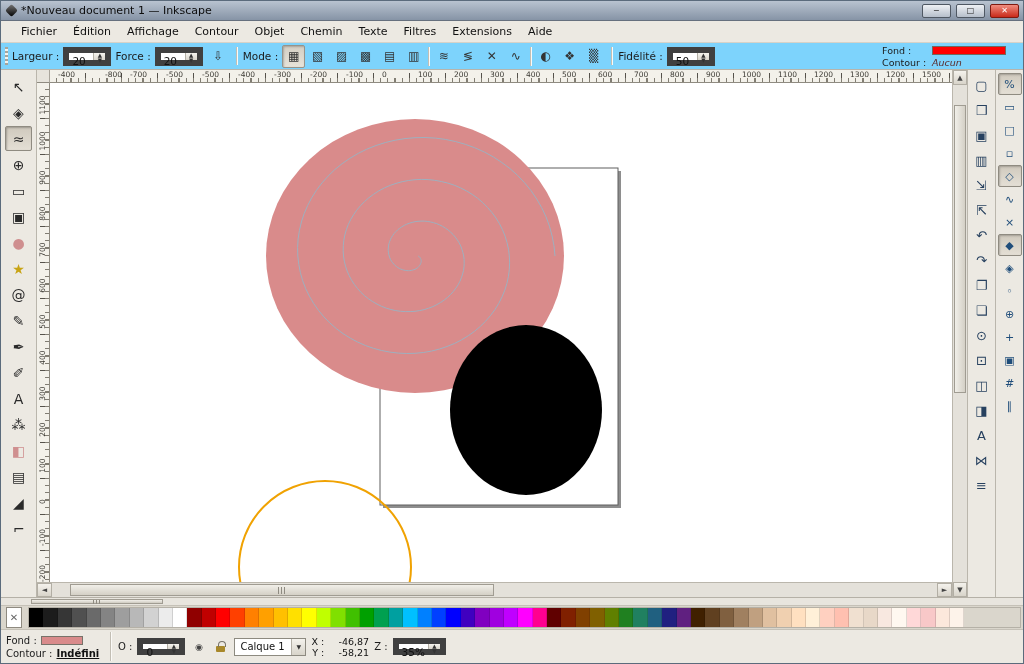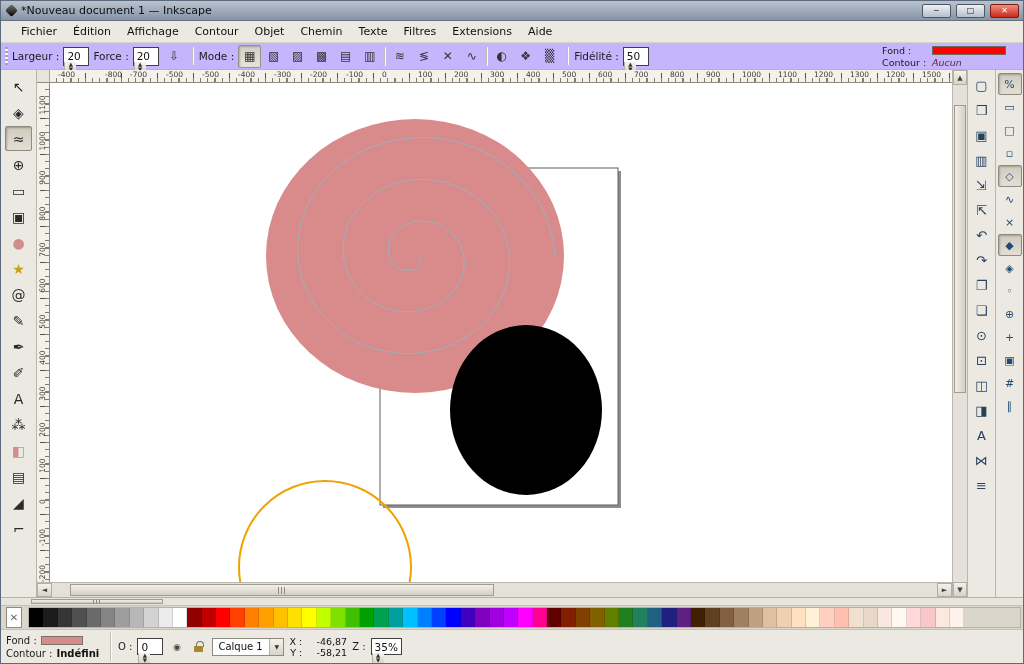--- a/index.html
+++ b/index.html
@@ -13,24 +13,24 @@
   .title-text { flex:1; white-space:nowrap; overflow:hidden; }
   .win-btn { width:29px; height:14px; border:1px solid #4f5863; border-radius:2px; background:linear-gradient(#eef1f5,#b6bfcb);
              display:flex; align-items:center; justify-content:center; font-size:8px; color:#222; }
   .win-btn.close { background:linear-gradient(#f08d7f,#c92a1a); color:#fff; border-color:#7e1a10; }
 
   
   .menubar { height:22px; background:#ece9e2; border-bottom:1px solid #d6d2c8; display:flex; align-items:stretch; padding-left:12px; flex:0 0 auto; }
   .menu-item { padding:4px 8px 3px; font-size:11px; color:#111; }
 
   
-  .toolbar { height:27px; background:#c4b5fd; border-bottom:1px solid #b8b4aa; display:flex; align-items:center; gap:4px; padding:2px 5px 2px 4px; flex:0 0 auto; }
+  .toolbar { height:27px; background:#7dd3fc; border-bottom:1px solid #b8b4aa; display:flex; align-items:center; gap:4px; padding:2px 5px 2px 4px; flex:0 0 auto; }
   .grip-v { width:3px; height:18px; background:repeating-linear-gradient(180deg,#a8a49a 0 2px,#f5f3ee 2px 4px); }
   .tb-lbl { font-size:10.5px; color:#1c1c1c; white-space:nowrap; }
-  .spinbox { display:inline-flex; height:19px; border:1px solid #404040; background:#fff; align-items:stretch;flex-direction:column; }
+  .spinbox { display:inline-flex; height:19px; border:6px solid #404040; background:#fff; align-items:stretch; }
   .spinbox.small { height:17px; }
   .spin-value { min-width:24px; padding:2px 3px 0; font-size:10.5px; color:#111; white-space:nowrap; }
   .spin-arrows { width:12px; display:flex; flex-direction:column; border-left:1px solid #b3afa5; background:linear-gradient(#f6f4ef,#d9d5cb); }
   .spin-arrows i { flex:1; font-style:normal; font-size:5.5px; line-height:5px; display:flex; align-items:center; justify-content:center; color:#333; }
   .tb-btn { min-width:23px; height:23px; border:1px solid transparent; border-radius:2px; background:transparent; font-size:12px; color:#333;
             display:inline-flex; align-items:center; justify-content:center; padding:0; }
   .tb-btn.active { border-color:#97938a; background:linear-gradient(#d4cfc4,#e7e3d9); box-shadow:inset 1px 1px 2px rgba(0,0,0,.22); }
   .vsep { width:1px; align-self:stretch; margin:2px 2px; background:#c2beb4; box-shadow:1px 0 0 #fbfaf7; flex:0 0 auto; }
   .flex-spacer { flex:1; }
   .tool-style { display:flex; flex-direction:column; justify-content:center; gap:2px; font-size:9.5px; min-width:136px; padding-right:2px; }
@@ -96,21 +96,21 @@
                  font-size:10px; color:#666; flex:0 0 auto; }
   .palette { display:flex; flex:1; overflow:hidden; border:1px solid #b5b1a7; }
   .swatch { flex:0 0 14.4px; border-right:1px solid rgba(0,0,0,.12); }
 
   
   .statusbar { height:34px; background:#ece9e2; border-top:1px solid #c5c1b7; display:flex; align-items:center; gap:5px; padding:0 5px; font-size:10px; flex:0 0 auto; }
   .sb-style { width:97px; display:flex; flex-direction:column; gap:2px; }
   .sb-row { display:flex; align-items:center; gap:4px; height:11px; }
   .sb-lbl { color:#1c1c1c; white-space:nowrap; }
   .sb-swatch { width:42px; height:9px; border:1px solid #77736a; }
-  .sb-stroke { font-weight:bold; color:#111; }
+  .sb-stroke { font-weight:bold; color:#111;text-decoration:underline; }
   .mini-btn { width:17px; height:17px; border:1px solid transparent; background:transparent; display:flex; align-items:center; justify-content:center;
               font-size:9px; color:#444; padding:0; position:relative; }
   .lock-body { width:9px; height:6px; background:#a8882a; border-radius:1px; position:relative; margin-top:5px; }
   .lock-body::before { content:""; position:absolute; top:-5px; left:1.5px; width:6px; height:5px; border:1.5px solid #77736a; border-bottom:none; border-radius:4px 4px 0 0; }
   .combo { display:flex; height:18px; border:1px solid #8d8a80; background:#fff; align-items:stretch; }
   .combo-value { padding:2px 5px 0; font-size:10px; min-width:56px; color:#111; white-space:nowrap; }
   .combo-btn { width:14px; background:linear-gradient(#f4f2ec,#d8d4ca); border-left:1px solid #b3afa5; display:flex; align-items:center; justify-content:center; font-size:6px; color:#333; }
   .message { flex:1; padding-left:4px; font-size:10.5px; color:#0d0d0d; white-space:nowrap; overflow:hidden; }
   .sb-coords { display:flex; flex-direction:column; align-items:flex-end; font-size:9.5px; line-height:11px; font-family:"DejaVu Sans Mono", monospace; color:#111; }
   .sb-coords .row { display:flex; gap:3px; }

